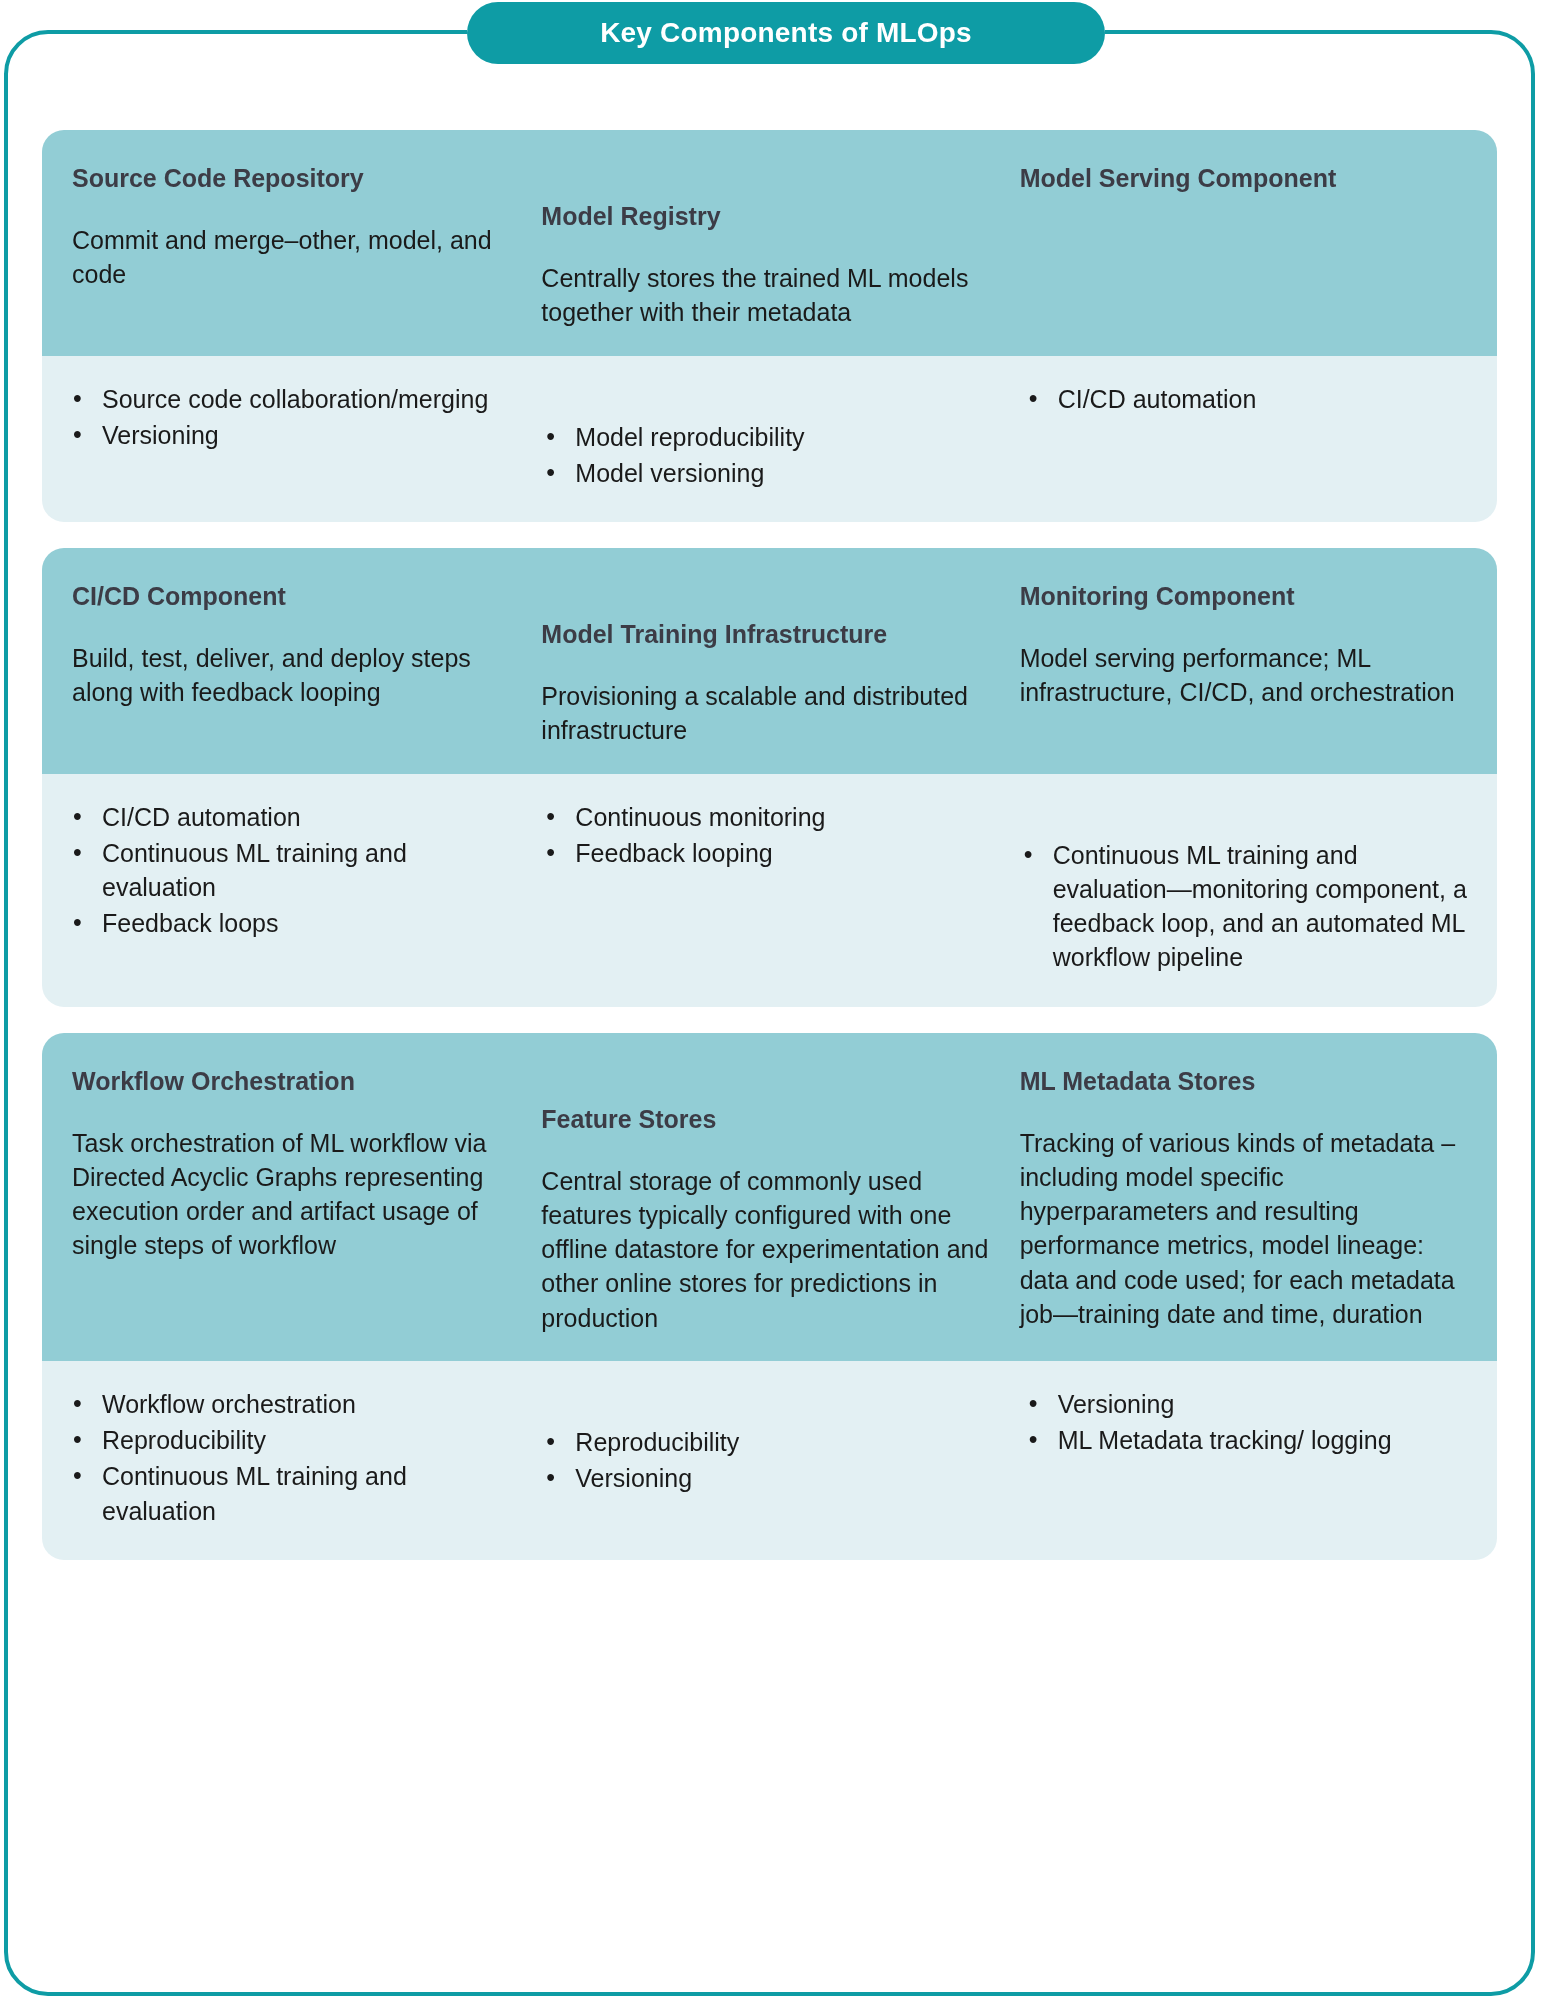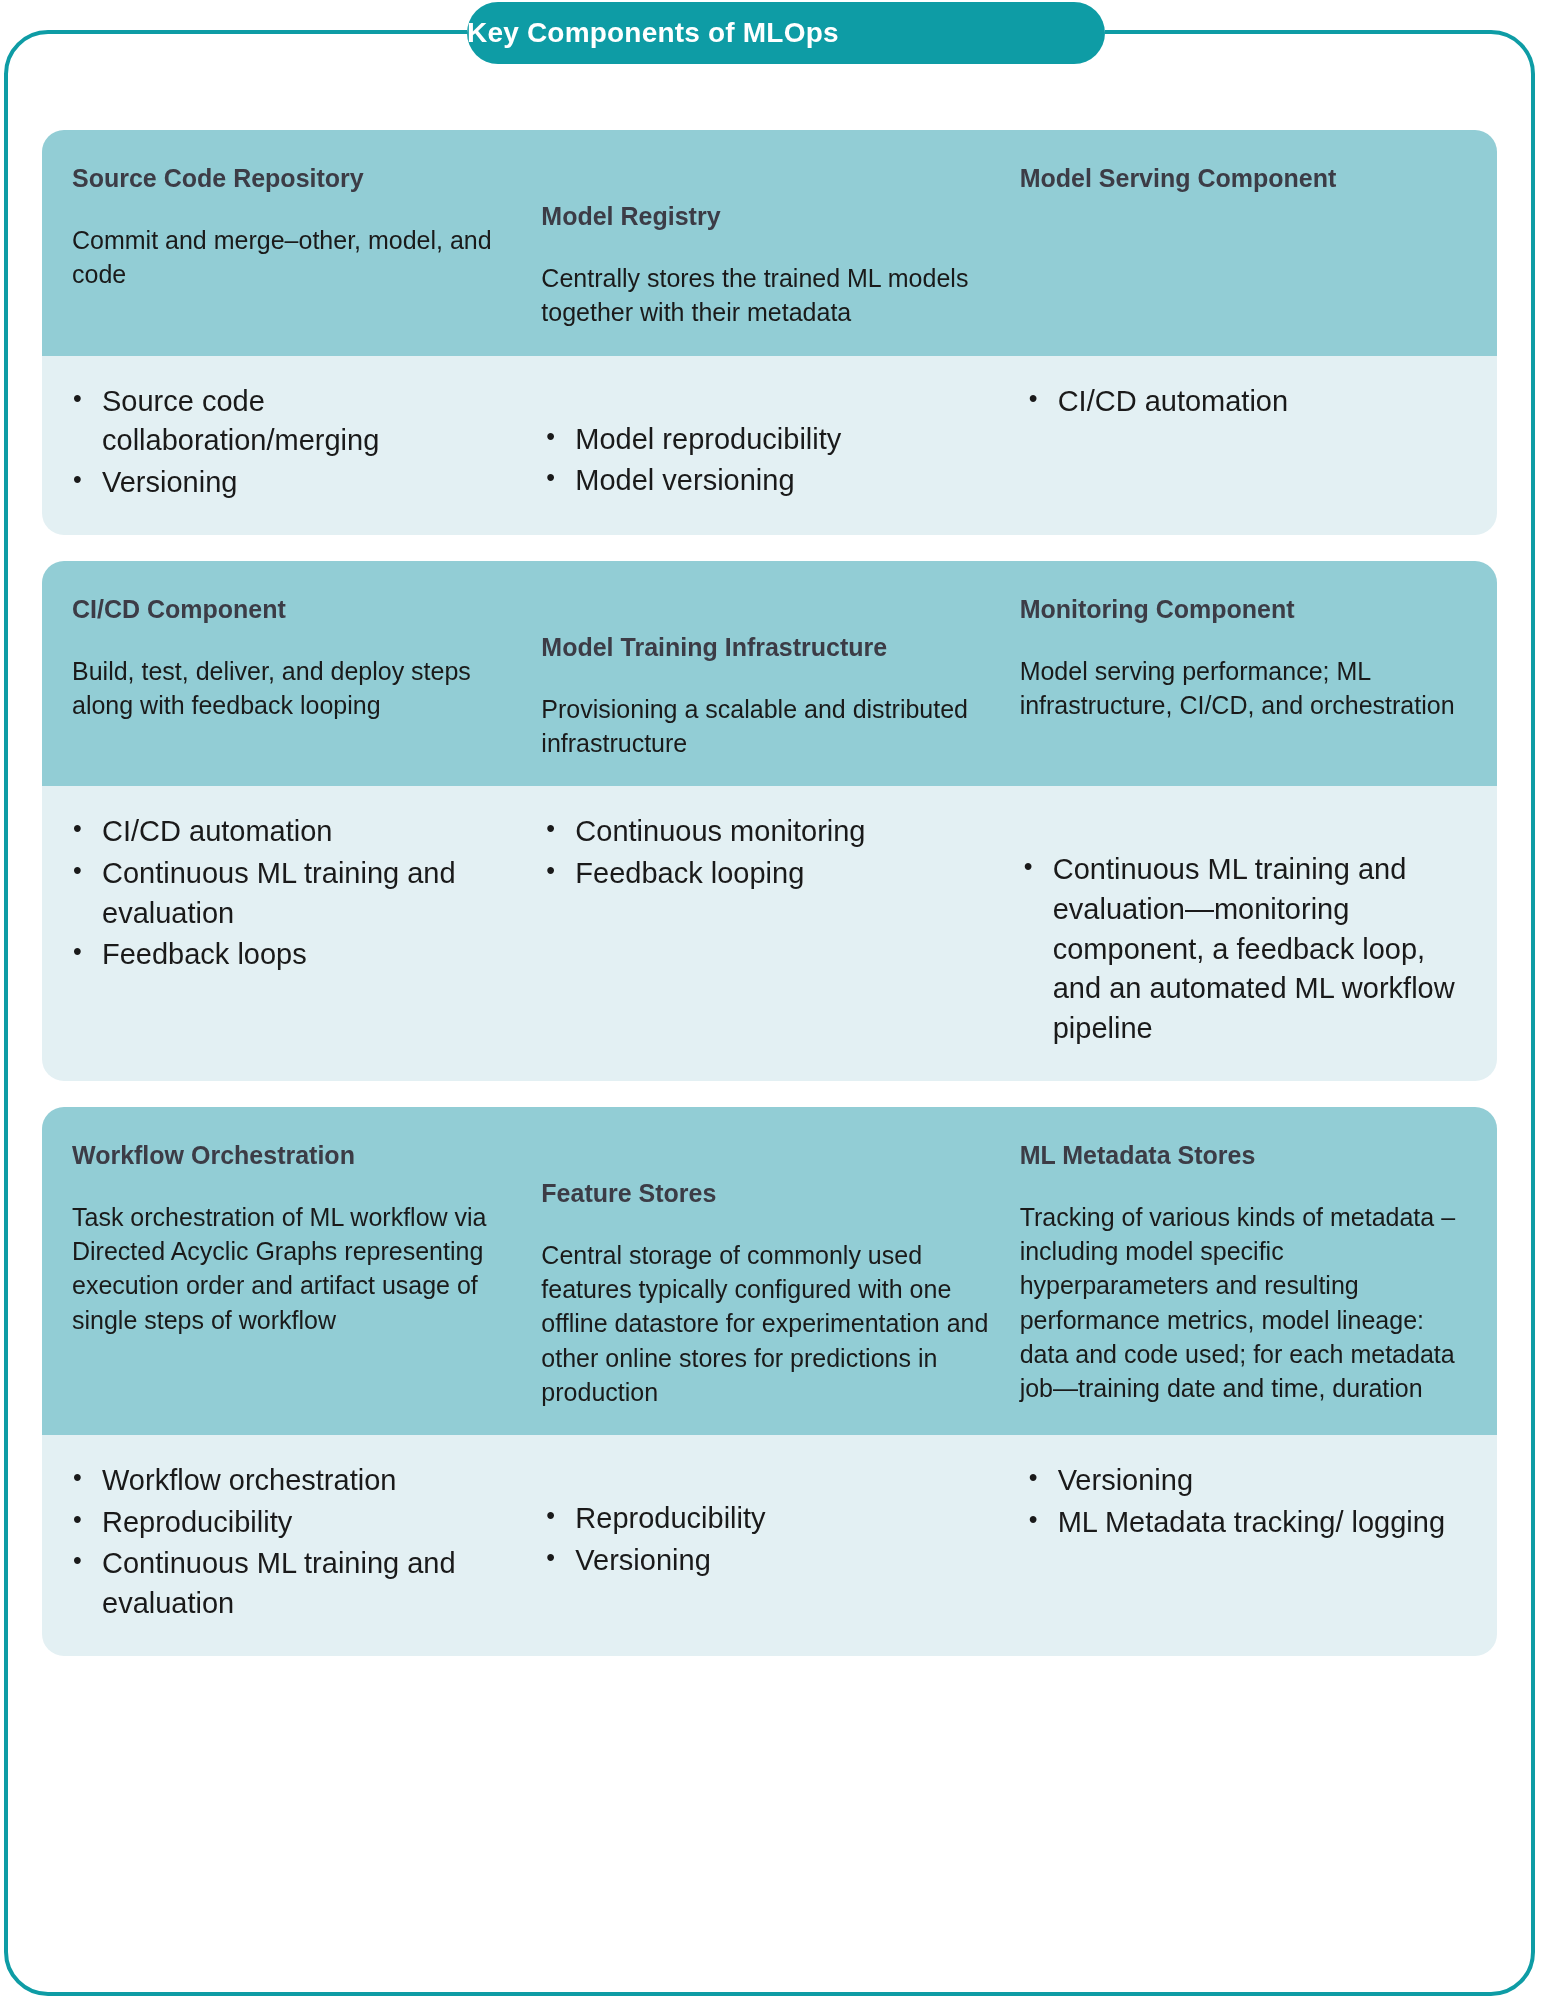--- a/index.html
+++ b/index.html
@@ -32,21 +32,21 @@
   #title-pill {
     position: absolute;
     left: 467px;
     top: 2px;
     width: 638px;
     height: 62px;
     background: #0E9CA5;
     border-radius: 31px;
     display: flex;
     align-items: center;
-    justify-content: flex-start;
+    justify-content: center;
     z-index: 5;
   }
   #title-pill .title-text {
     color: #ffffff;
     font-size: 28px;
     font-weight: bold;
     letter-spacing: 0.2px;
     white-space: nowrap;
   }
   
@@ -108,21 +108,21 @@
     font-weight: 400;
   }
 
   ul.bullets {
     list-style: none;
     margin: 0;
     padding: 0;
   }
   ul.bullets li {
     position: relative;
-    font-size: 29px;
+    font-size: 25px;
     color: #1A1A1A;
     line-height: 1.37;
     padding-left: 38px;
     margin-bottom: 2px;
   }
   ul.bullets li::before {
     content: "\2022";
     position: absolute;
     left: 9px;
     top: -1px;

